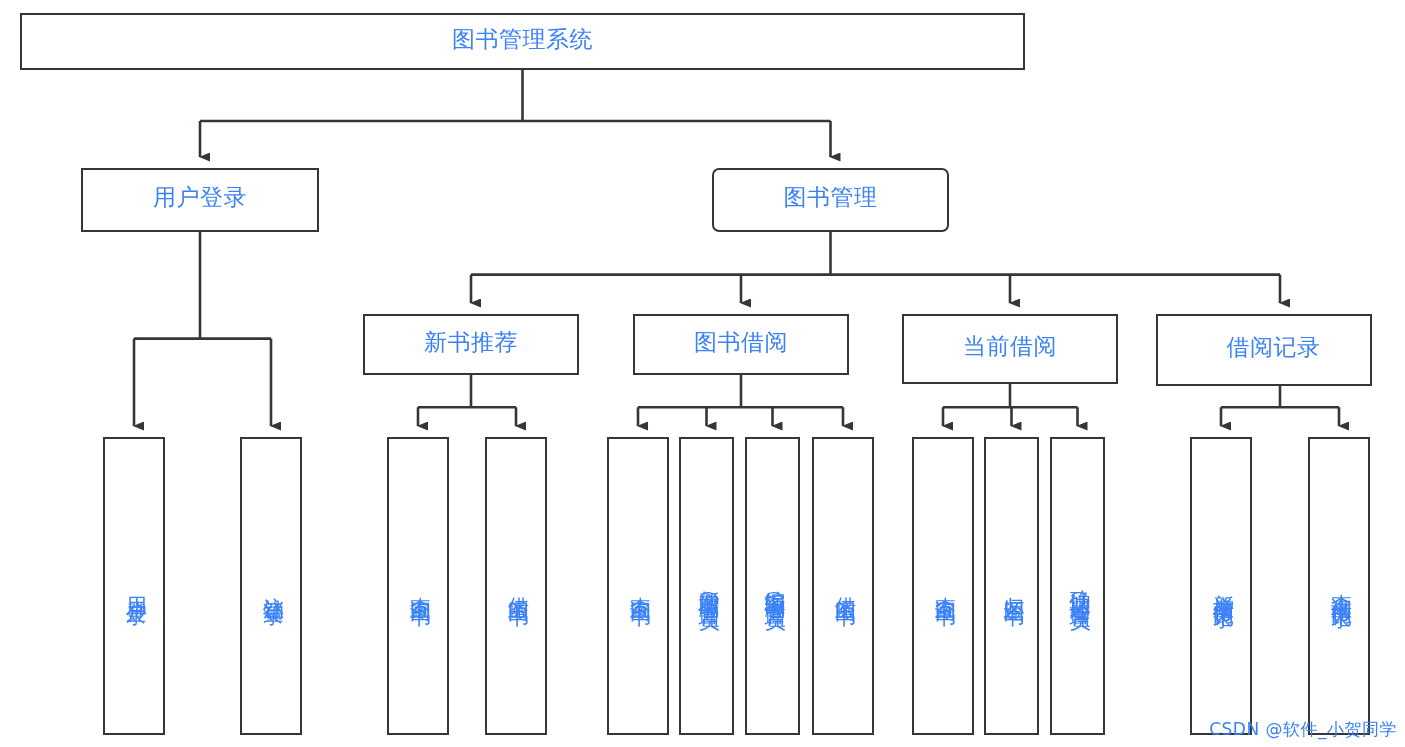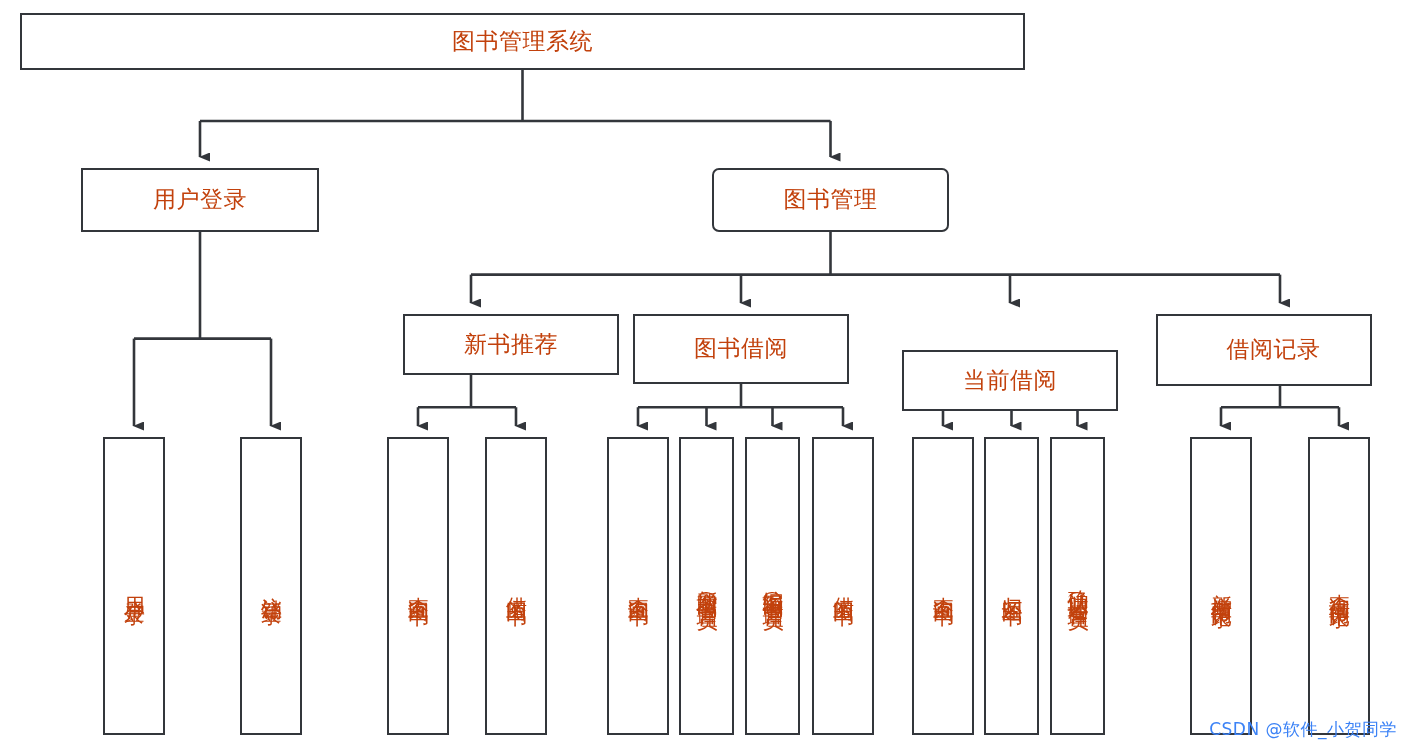--- a/index.html
+++ b/index.html
@@ -29,26 +29,27 @@
     position: absolute;
     box-sizing: border-box;
     background: #ffffff;
     border: 2.5px solid #33363b;
     display: flex;
     align-items: center;
     justify-content: center;
     overflow: hidden;
   }
   .node-label {
-    color: #c2410c;
+    color: #3b82f6;
     font-size: 22px;
     line-height: 1.18;
     letter-spacing: 0.5px;
     white-space: nowrap;
     text-align: center;
+    font-family: Liberation Mono, monospace;
   }
   .node-box.vertical .node-label {
     writing-mode: vertical-rl;
     text-orientation: upright;
     -webkit-writing-mode: vertical-rl;
     letter-spacing: 3px;
     font-size: 21px;
   }
   .node-box.level-root .node-label,
   .node-box.level-2 .node-label,
@@ -118,27 +119,27 @@
   <div id="nodes-layer">
       <div class="node-box level-root" style="left: 20px; top: 13px; width: 1005px; height: 57px;">
         <span class="node-label">图书管理系统</span>
       </div>
       <div class="node-box level-2" style="left: 81px; top: 168px; width: 238px; height: 64px;">
         <span class="node-label">用户登录</span>
       </div>
       <div class="node-box level-2" style="left: 712px; top: 168px; width: 237px; height: 64px; border-radius: 7px;">
         <span class="node-label">图书管理</span>
       </div>
-      <div class="node-box level-3" style="left: 363px; top: 314px; width: 216px; height: 61px; margin-left: 40px;">
+      <div class="node-box level-3" style="left: 363px; top: 314px; width: 216px; height: 61px;">
         <span class="node-label">新书推荐</span>
       </div>
-      <div class="node-box level-3" style="left: 633px; top: 314px; width: 216px; height: 70px;">
+      <div class="node-box level-3" style="left: 633px; top: 314px; width: 216px; height: 61px;">
         <span class="node-label">图书借阅</span>
       </div>
-      <div class="node-box level-3" style="left: 902px; top: 314px; width: 216px; height: 61px; margin-top: 36px;">
+      <div class="node-box level-3" style="left: 902px; top: 314px; width: 216px; height: 70px;">
         <span class="node-label">当前借阅</span>
       </div>
       <div class="node-box level-3" style="left: 1156px; top: 314px; width: 216px; height: 72px; padding-left: 19px;">
         <span class="node-label">借阅记录</span>
       </div>
       <div class="node-box level-leaf vertical" style="left: 103px; top: 437px; width: 62px; height: 298px;">
         <span class="node-label">用户登录</span>
       </div>
       <div class="node-box level-leaf vertical" style="left: 240px; top: 437px; width: 62px; height: 298px;">
         <span class="node-label">注销登录</span>

